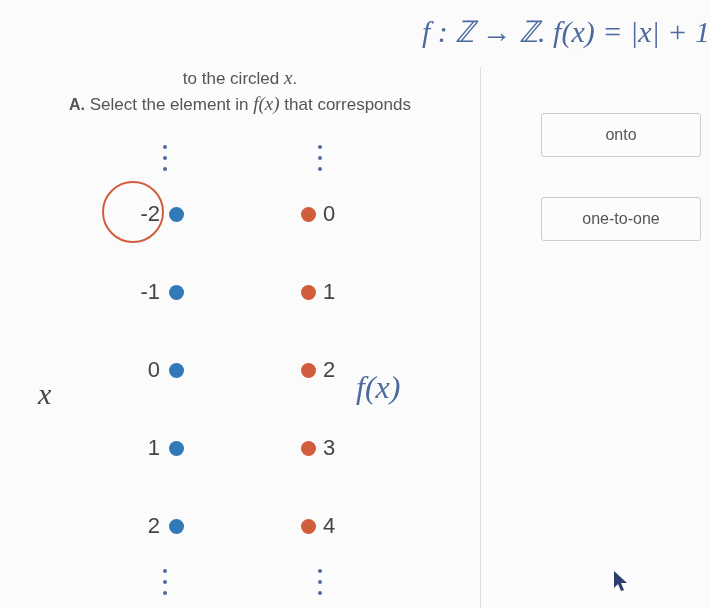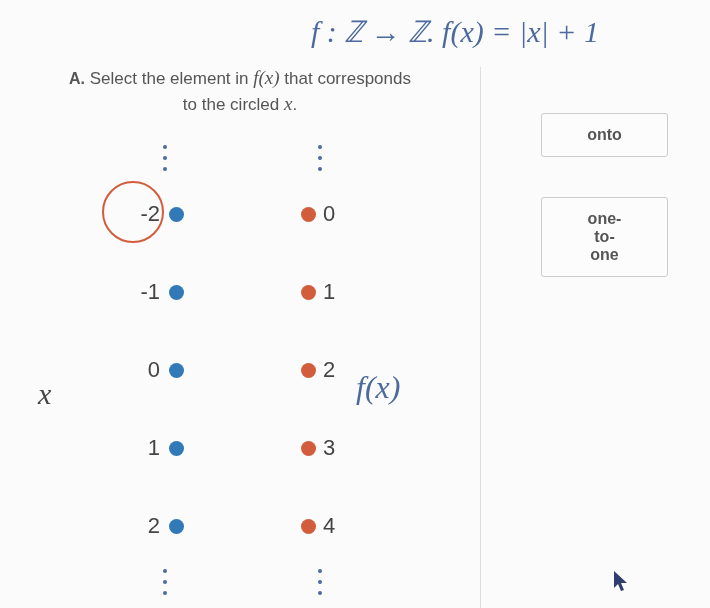--- a/index.html
+++ b/index.html
@@ -5,21 +5,21 @@
     * { margin: 0; padding: 0; box-sizing: border-box; }
     body {
       width: 710px;
       height: 608px;
       background: #fbfbfb;
       font-family: Arial, sans-serif;
       overflow: hidden;
       position: relative;
     }
     .header-formula {
-      text-align: center;
+      text-align: right;
       padding: 10px 0 16px 0;
       font-family: 'Times New Roman', serif;
       font-size: 30px;
       font-style: italic;
       color: #4c6a9e;
       white-space: nowrap;
       padding-left: 200px;
     }
     .main-container {
       display: flex;
@@ -129,24 +129,23 @@
     }
     .option-box {
       margin-top: 46px;
       border: 1px solid #ccc;
       border-radius: 3px;
       padding: 12px 40px;
       text-align: center;
       font-size: 16px;
       color: #555;
       background: #fcfcfc;
-      width: 127px;
+      width: 160px;
       margin-left: 30px;
       cursor: pointer;
-      font-weight: bold;
     }
     .option-box + .option-box { margin-top: 40px; }
     .cursor-arrow {
       position: absolute;
       right: 80px;
       bottom: 14px;
       width: 18px; height: 24px;
       color: #2f3e6e;
     }
   </style>
@@ -154,25 +153,25 @@
 <body>
 
 <div class="header-formula">
   <span>f : ℤ → ℤ.  f(x) = |x| + 1</span>
 </div>
 
 <div class="main-container">
 
   <div class="panel-a">
     <div class="prompt-line prompt-a">
+      <span>to the circled </span><span class="fm">x</span><span>.</span>
+    </div>
+    <div class="prompt-line prompt-a">
       <span class="section-label">A.</span>
       <span>Select the element in </span><span class="fm">f(x)</span><span> that corresponds</span>
-    </div>
-    <div class="prompt-line prompt-a">
-      <span>to the circled </span><span class="fm">x</span><span>.</span>
     </div>
 
     <div class="diagram">
       <div class="axis-label-x">x</div>
       <div class="axis-label-fx">f(x)</div>
       <div class="circled"></div>
 
       <div class="col col-x">
         <div class="ellipsis-vert">
             <span></span>

